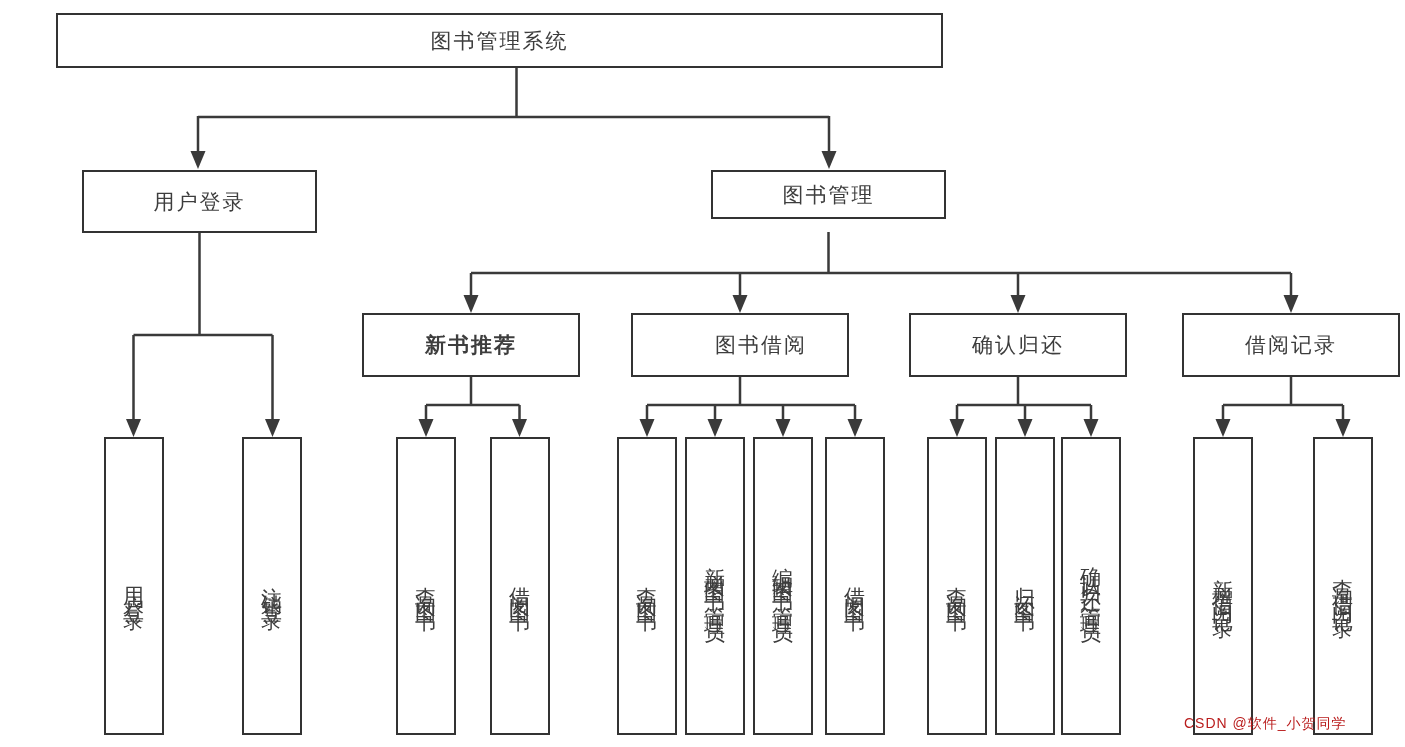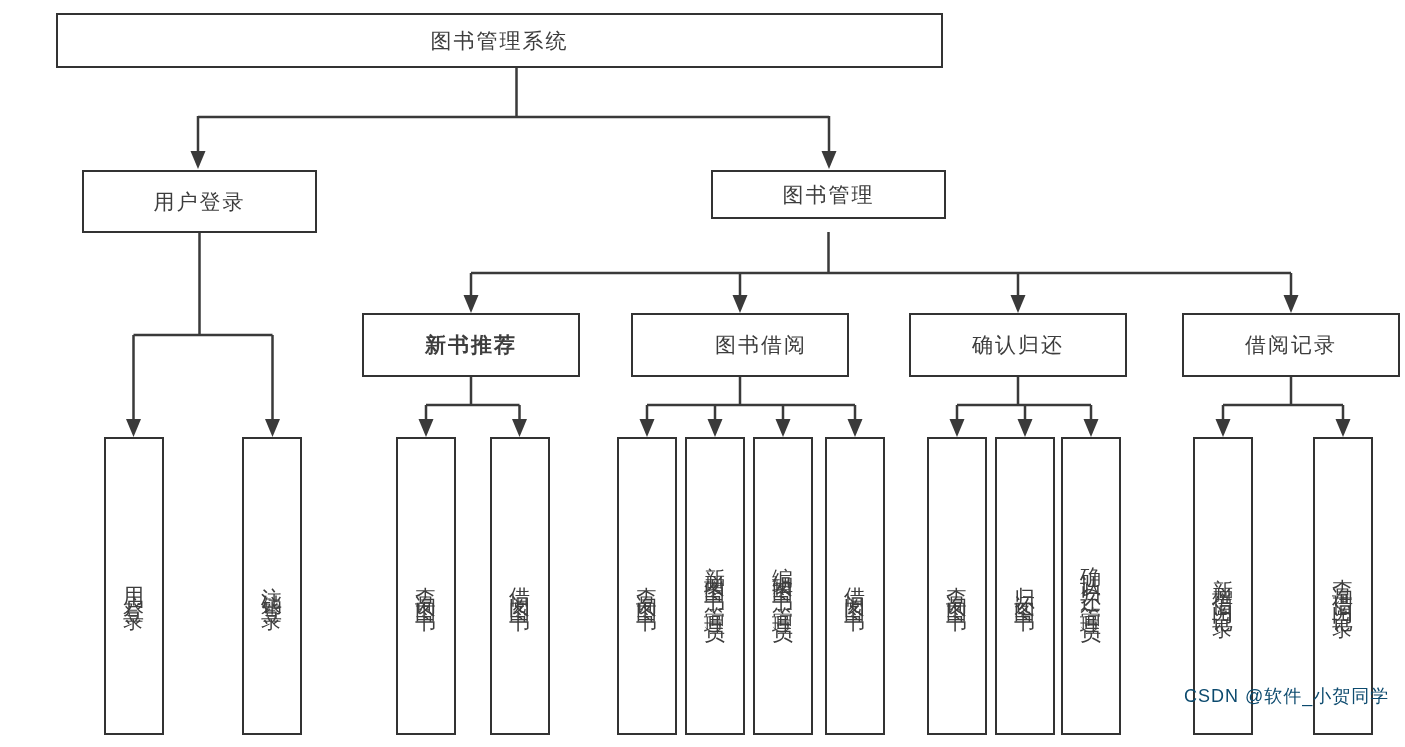--- a/index.html
+++ b/index.html
@@ -34,24 +34,24 @@
   .leaf {
     writing-mode: vertical-rl;
     text-orientation: mixed;
     letter-spacing: 8px;
     white-space: normal;
     line-height: 1.1;
   }
   .watermark {
     position: absolute;
     left: 1184px;
-    top: 684px;
+    top: 715px;
     z-index: 10;
-    font-size: 18px;
-    color: #0c4a6e;
+    font-size: 14px;
+    color: #b91c1c;
     letter-spacing: 1px;
     white-space: nowrap;
   }
 </style>
 </head>
 <body>
 
 <div class="canvas">
 
   <svg class="connectors" viewBox="0 0 1405 747" xmlns="http://www.w3.org/2000/svg">

